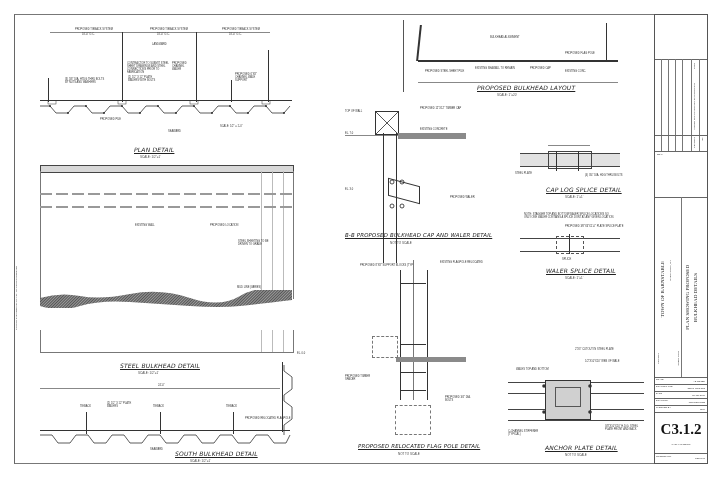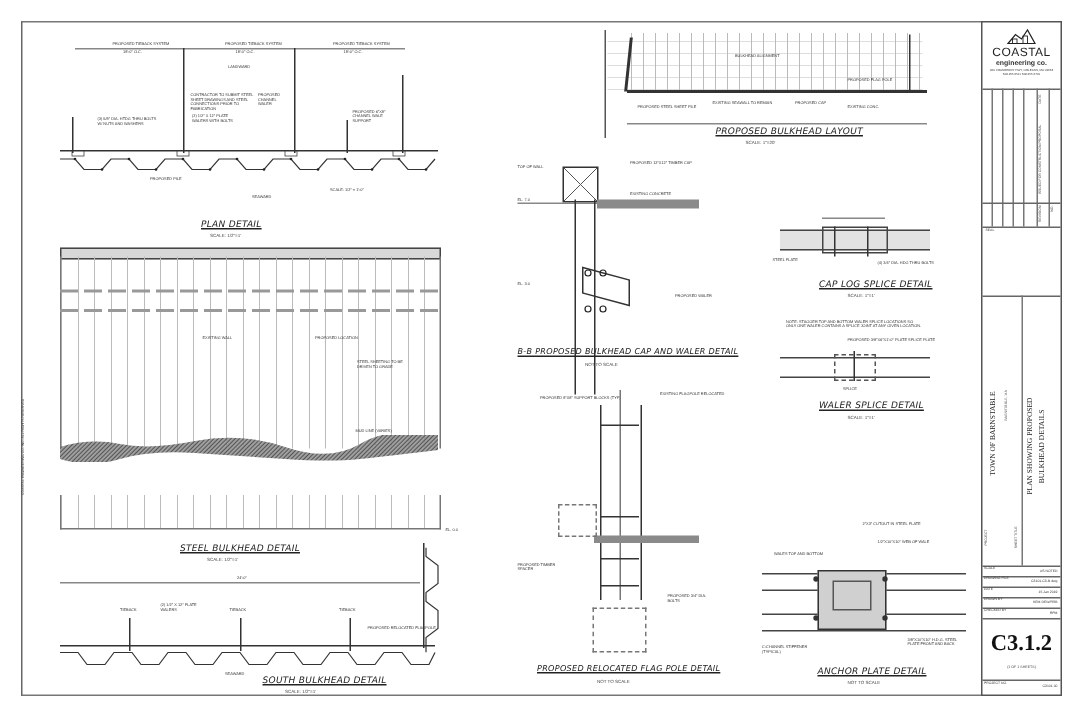--- a/index.html
+++ b/index.html
@@ -227,31 +227,20 @@
       </g>
   </svg>
   <div class="abs tiny" style="left:605px;top:425px;width:40px;white-space:normal;">3/8"x10"x10" H.D.G. STEEL PLATE FRONT AND BACK</div>
   <div class="abs tiny" style="left:508px;top:430px;width:32px;white-space:normal;">C-CHANNEL STIFFENER (TYPICAL)</div>
   <div class="abs title" style="left:545px;top:444px;">ANCHOR PLATE DETAIL</div>
   <div class="abs scale" style="left:565px;top:453px;">NOT TO SCALE</div>
 </div>
 
 <div class="tb">
 
-  <div class="abs" style="left:0;top:0;width:52px;height:44px;">
-    <svg class="abs" style="left:16px;top:3px;" width="20" height="12">
-      <path d="M1 11 L6 5 L10 8 L14 2 L19 11 Z" fill="none" stroke="#222" stroke-width="0.8"></path>
-      <rect x="4" y="8" width="3" height="3" fill="none" stroke="#222" stroke-width="0.6"></rect>
-      <rect x="11" y="6" width="3" height="5" fill="none" stroke="#222" stroke-width="0.6"></rect>
-    </svg>
-    <div class="abs" style="left:0;top:15px;width:52px;text-align:center;font-size:8px;letter-spacing:0.3px;color:#222;">COASTAL</div>
-    <div class="abs" style="left:0;top:24px;width:52px;text-align:center;font-size:4.6px;font-weight:bold;color:#333;">engineering co.</div>
-    <div class="abs" style="left:0;top:31px;width:52px;text-align:center;font-size:2px;color:#444;">260 CRANBERRY HWY, ORLEANS, MA 02653</div>
-    <div class="abs" style="left:0;top:34px;width:52px;text-align:center;font-size:2px;color:#444;">508.255.6511   508.255.6700</div>
-  </div>
 
   <div class="tbrow" style="top:44px;"></div>
   <div class="abs" style="left:6px;top:44px;width:0.5px;height:92px;background:#777;"></div>
   <div class="abs" style="left:13px;top:44px;width:0.5px;height:92px;background:#777;"></div>
   <div class="abs" style="left:20px;top:44px;width:0.5px;height:92px;background:#777;"></div>
   <div class="abs" style="left:27px;top:44px;width:0.5px;height:92px;background:#777;"></div>
   <div class="abs" style="left:36px;top:44px;width:0.5px;height:92px;background:#777;"></div>
   <div class="abs" style="left:44px;top:44px;width:0.5px;height:92px;background:#777;"></div>
   <div class="tbrow" style="top:120px;"></div>
   <div class="vert tbsmall" style="left:38px;top:48px;font-family:'Liberation Sans',sans-serif;">DATE</div>

